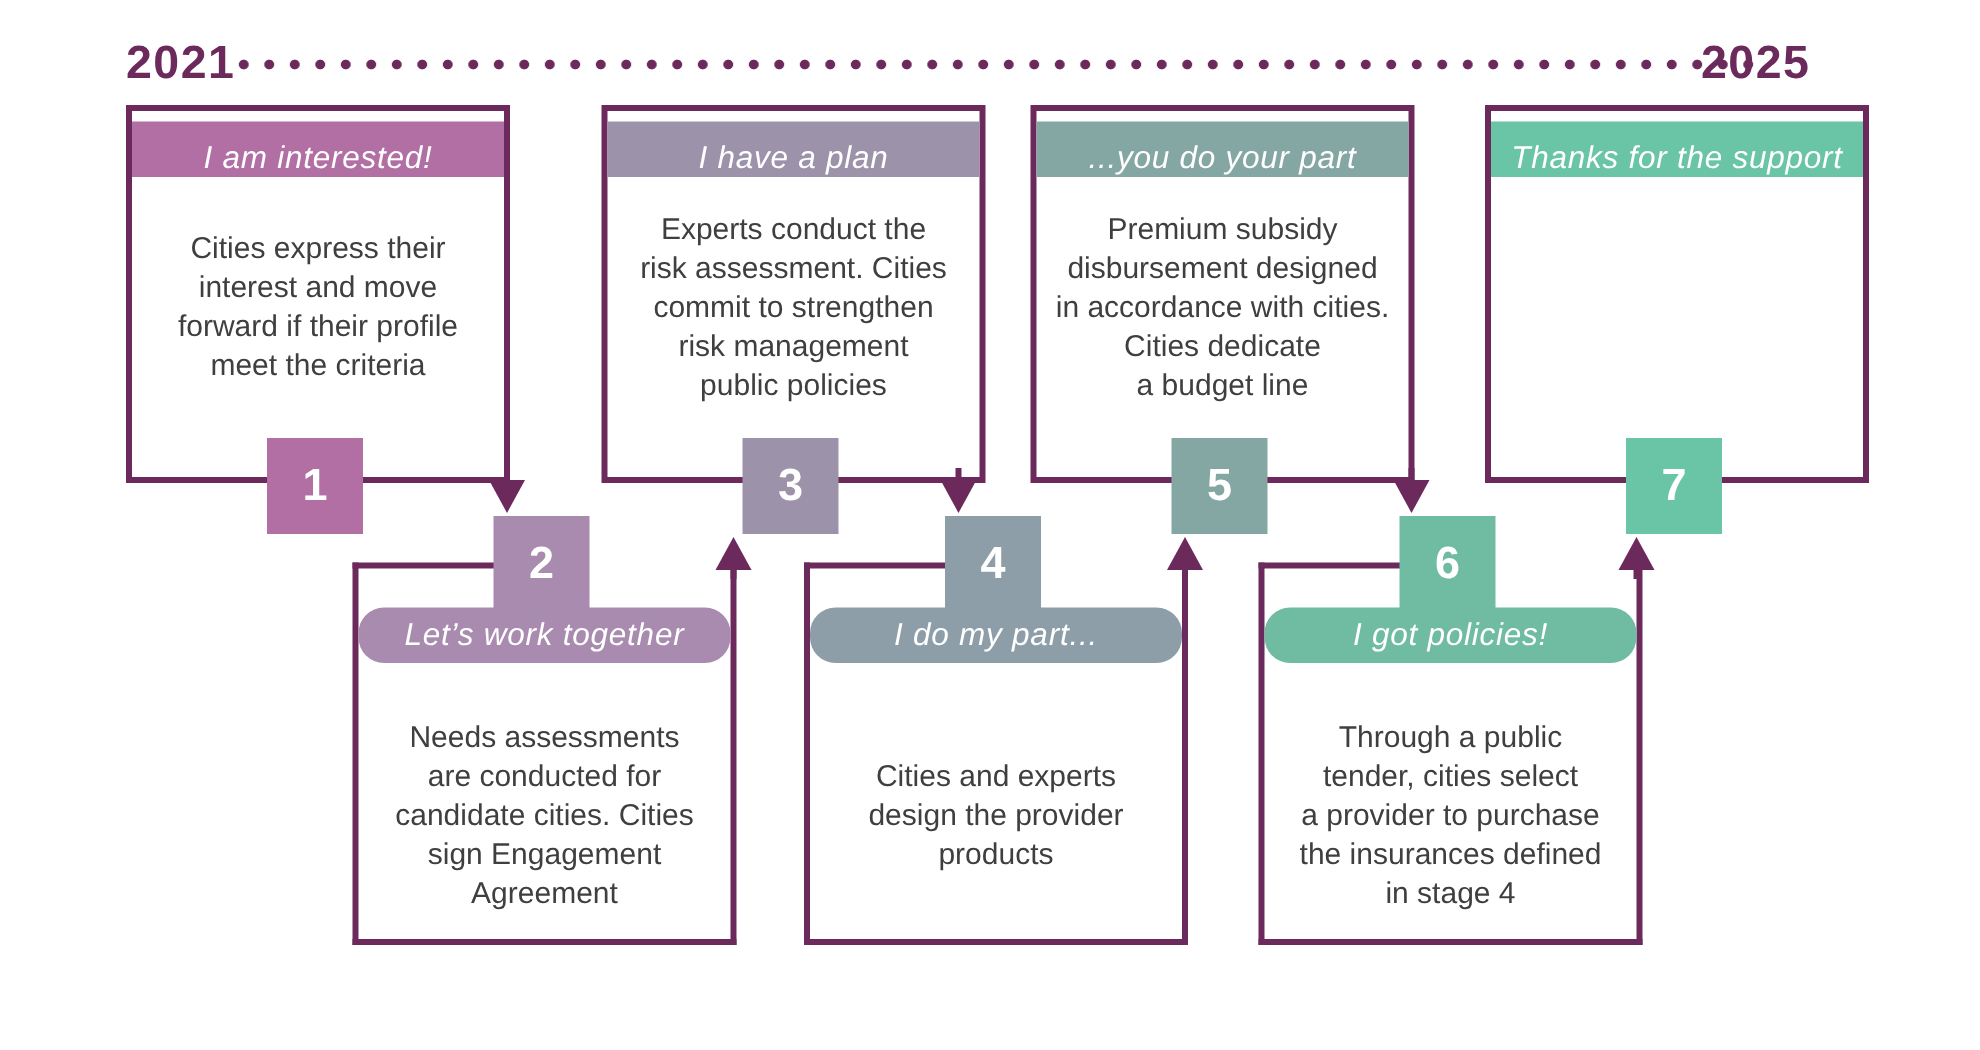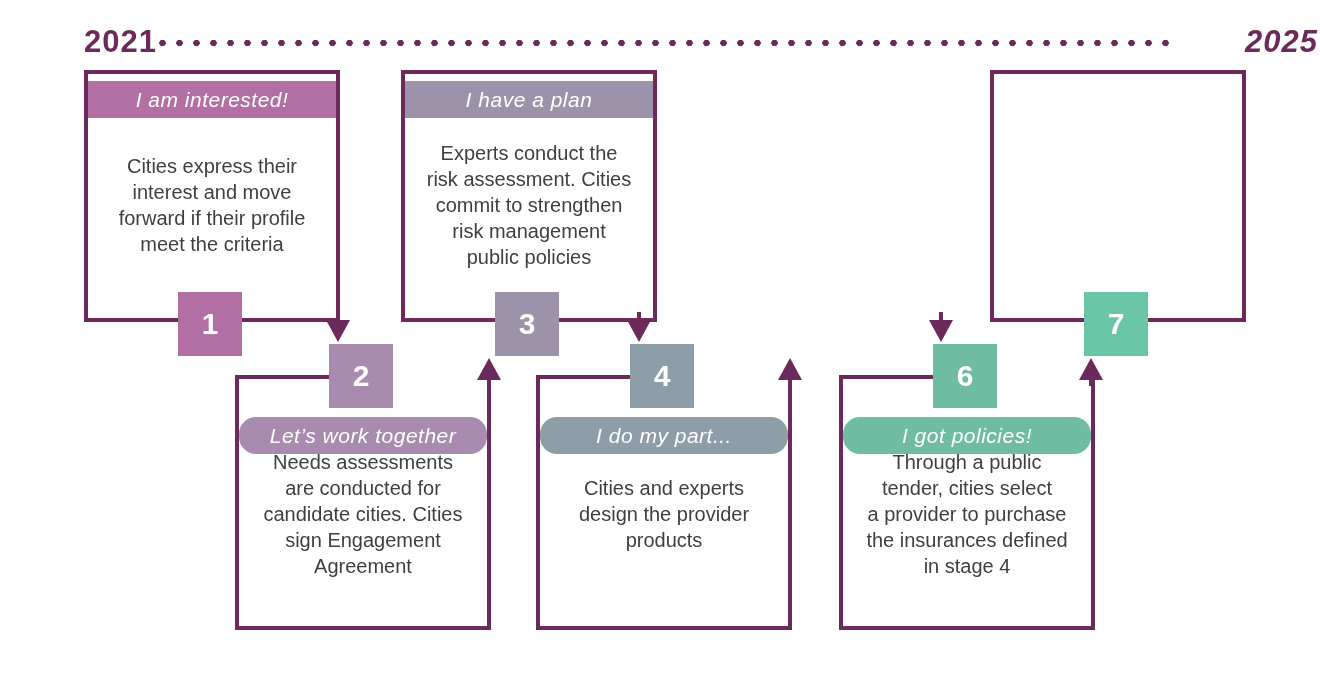--- a/index.html
+++ b/index.html
@@ -28,30 +28,30 @@
     background:#ffffff; border:4px solid var(--ink);
   }
   .stage.bottom .box { border-top:none; }
   .topseg { 
     position:absolute; top:0; left:0; width:110px; height:4px; background:var(--ink);
   }
   .band {
     position:absolute; left:4px; right:4px; height:37px;
     background:var(--c); display:flex; align-items:center; justify-content:center;
   }
-  .stage.top .band    { top:11px; }
-  .stage.bottom .band { top:42px;border-radius:17px; }
+  .stage.top .band    { top:11px;align-items:flex-end; }
+  .stage.bottom .band { top:30px;border-radius:17px; }
   .band-text { color:#ffffff; font-style:italic; font-size:21px; letter-spacing:0.5px; }
   .desc {
     position:absolute; left:8px; right:8px; display:flex; align-items:center; justify-content:center;
     text-align:center; white-space:pre-line; color:var(--body);
     font-size:20px; line-height:26px;
   }
   .stage.top .desc    { top:48px;  height:174px; }
-  .stage.bottom .desc { top:63px;  height:152px; }
+  .stage.bottom .desc { top:93px;  height:152px; }
   .numsq {
     position:absolute; left:94px; width:64px; height:64px; background:var(--c);
     display:flex; align-items:center; justify-content:center;
     color:#ffffff; font-size:30px; font-weight:bold;
   }
   .stage.top .numsq    { top:222px; }
   .stage.bottom .numsq { top:-31px; }
 
   
   .arr { position:absolute; width:24px; height:30px; }
@@ -69,21 +69,21 @@
   }
   .arr.up .shaft { top:20px; height:8px; }
 </style>
 </head>
 <body>
 
 <div class="canvas" style="--ink: #6C2A5C; --body: #3F3F3F;">
 
   <div class="year" style="left:84px;">2021</div>
   <div class="dots"></div>
-  <div class="year" style="left:1245px;font-style:italic;">2025</div>
+  <div class="year" style="left:1134px;">2025</div>
 
   <div class="stage top" style="left: 84px; --c: #B16FA4;">
     <div class="box"></div>
     <div class="band">
       <span class="band-text">I am interested!</span>
     </div>
     <div class="desc">Cities express their
 interest and move
 forward if their profile
 meet the criteria</div>
@@ -96,23 +96,38 @@
       <span class="band-text">I have a plan</span>
     </div>
     <div class="desc">Experts conduct the
 risk assessment. Cities
 commit to strengthen
 risk management
 public policies</div>
     <div class="numsq">3</div>
   </div>
 
+  <div class="stage top" style="left: 687px; --c: #85A7A3;">
+    <div class="box"></div>
+    <div class="band">
+      <span class="band-text">...you do your part</span>
+    </div>
+    <div class="desc">Premium subsidy
+disbursement designed
+in accordance with cities.
+Cities dedicate
+a budget line</div>
+    <div class="numsq">5</div>
+  </div>
 
   <div class="stage top" style="left: 990px; --c: #6AC4A6;">
     <div class="box"></div>
+    <div class="band">
+      <span class="band-text">Thanks for the support</span>
+    </div>
     <div class="numsq">7</div>
   </div>
 
   <div class="stage bottom" style="left: 235px; --c: #A88BAE;">
     <div class="box"></div>
     <div class="topseg"></div>
     <div class="band">
       <span class="band-text">Let’s work together</span>
     </div>
     <div class="desc">Needs assessments

